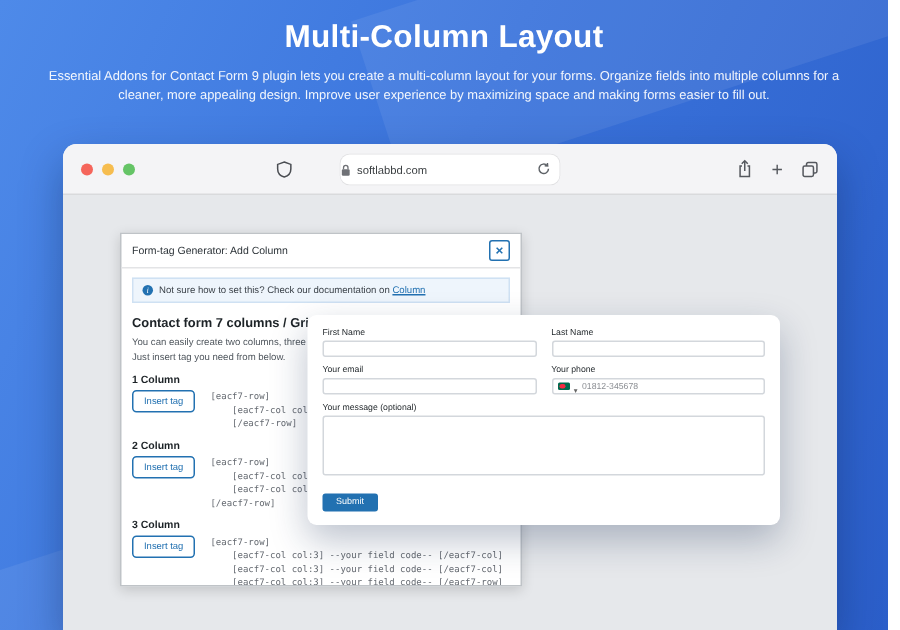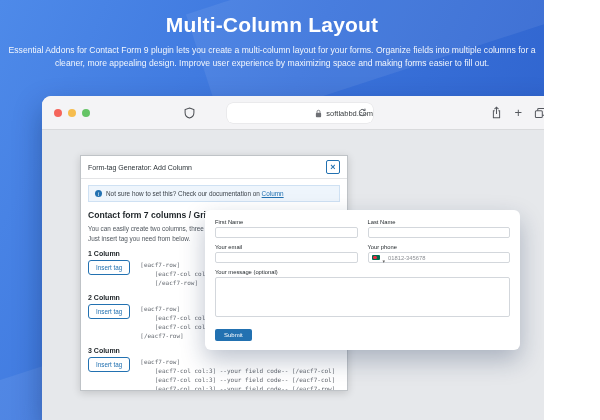--- a/index.html
+++ b/index.html
@@ -1,20 +1,20 @@
 <!DOCTYPE html>
 <html><head>
 <meta charset="utf-8">
 <style>
   * { box-sizing: border-box; }
   html,body { margin:0; padding:0; }
   body { font-family: "Liberation Sans", sans-serif; }
 
   .stage {
-    position: relative; width: 544px; height: 420px; overflow: hidden;
+    position: relative; width: 592px; height: 420px; overflow: hidden;
     background: linear-gradient(115deg, #4e8ae9 0%, #3b74dc 45%, #2b5ec9 100%);
   }
   .bg-stripe { position: absolute; background: rgba(255,255,255,0.07); transform: rotate(-18deg); }
   .stripe-top { width: 430px; height: 120px; right: -80px; top: -55px; }
   .stripe-bottom { width: 470px; height: 150px; left: -100px; bottom: -70px; }
 
   .hero { position: relative; text-align: center; padding-top: 13px; color: #fff; z-index: 1; }
   .hero-title { margin: 0; font-size: 21px; font-weight: 700; letter-spacing: .2px; }
   .hero-desc { width: 532px; margin: 7px auto 0; font-size: 8.6px; line-height: 1.55; color: rgba(255,255,255,.93); }
 
@@ -30,21 +30,21 @@
   }
   .lights { display: flex; gap: 6px; }
   .light { width: 8px; height: 8px; border-radius: 50%; display: inline-block; }
   .red { background: #f5655b; } .yellow { background: #f6bd4f; } .green { background: #65c466; }
 
   .tb-icon { display: flex; align-items: center; justify-content: center; color: #55585e; }
   .shield-pos { position: absolute; left: 142px; top: 11px; }
   .addressbar {
     position: absolute; left: 50%; transform: translateX(-50%); top: 7px;
     width: 146px; height: 20px; background: #fff; border-radius: 6px;
-    display: flex; align-items: center; justify-content: flex-end; gap: 4px;
+    display: flex; align-items: center; justify-content: flex-start; gap: 4px;
     box-shadow: 0 0 0 .5px rgba(0,0,0,.08); cursor: text;
   }
   .url { font-size: 7.5px; color: #3c4043; }
   .reload { position: absolute; right: 6px; top: 5px; }
   .tb-right { margin-left: auto; display: flex; align-items: center; gap: 12px; }
   .plus-ic::before { content: "+"; font-size: 13px; line-height: 10px; color: #55585e; }
 
   
   .content { position: absolute; top: 34px; left: 0; right: 0; bottom: 0; background: #e6e8eb; }
 

